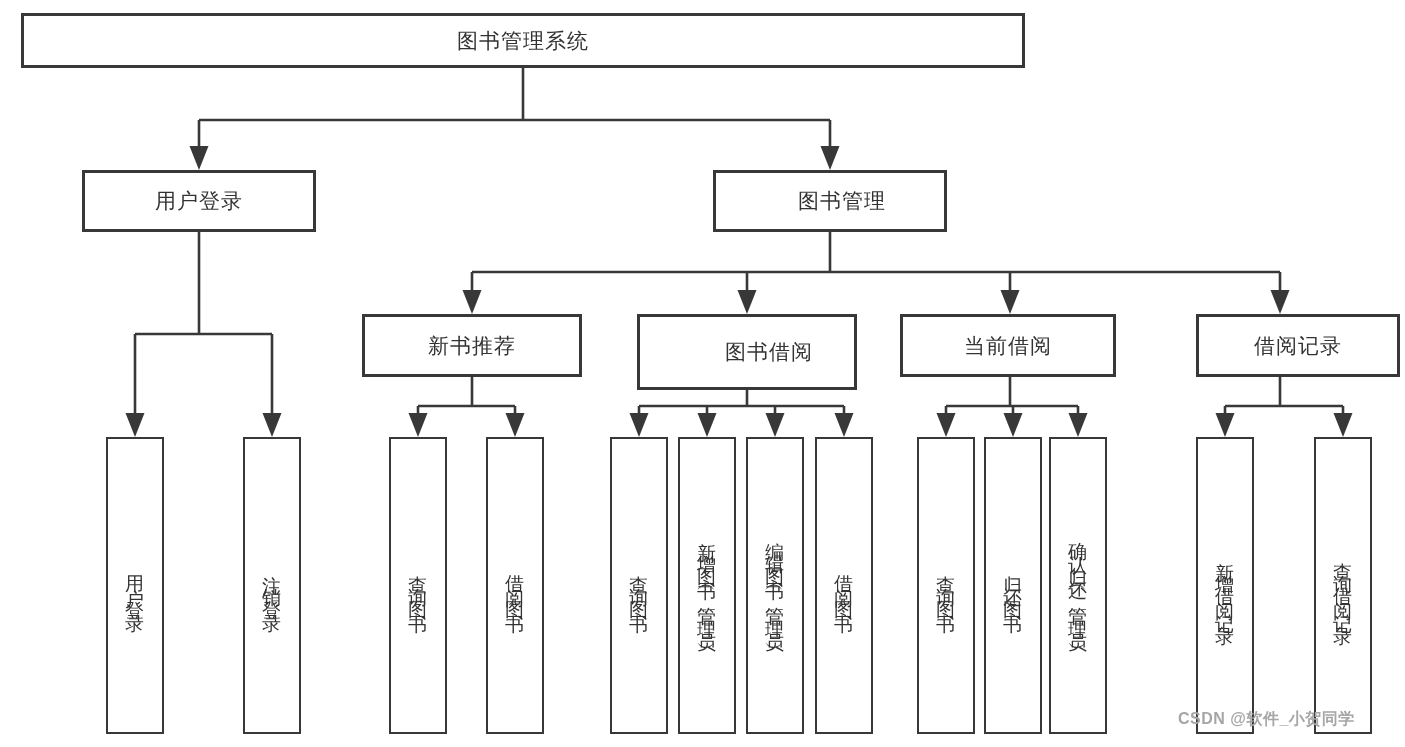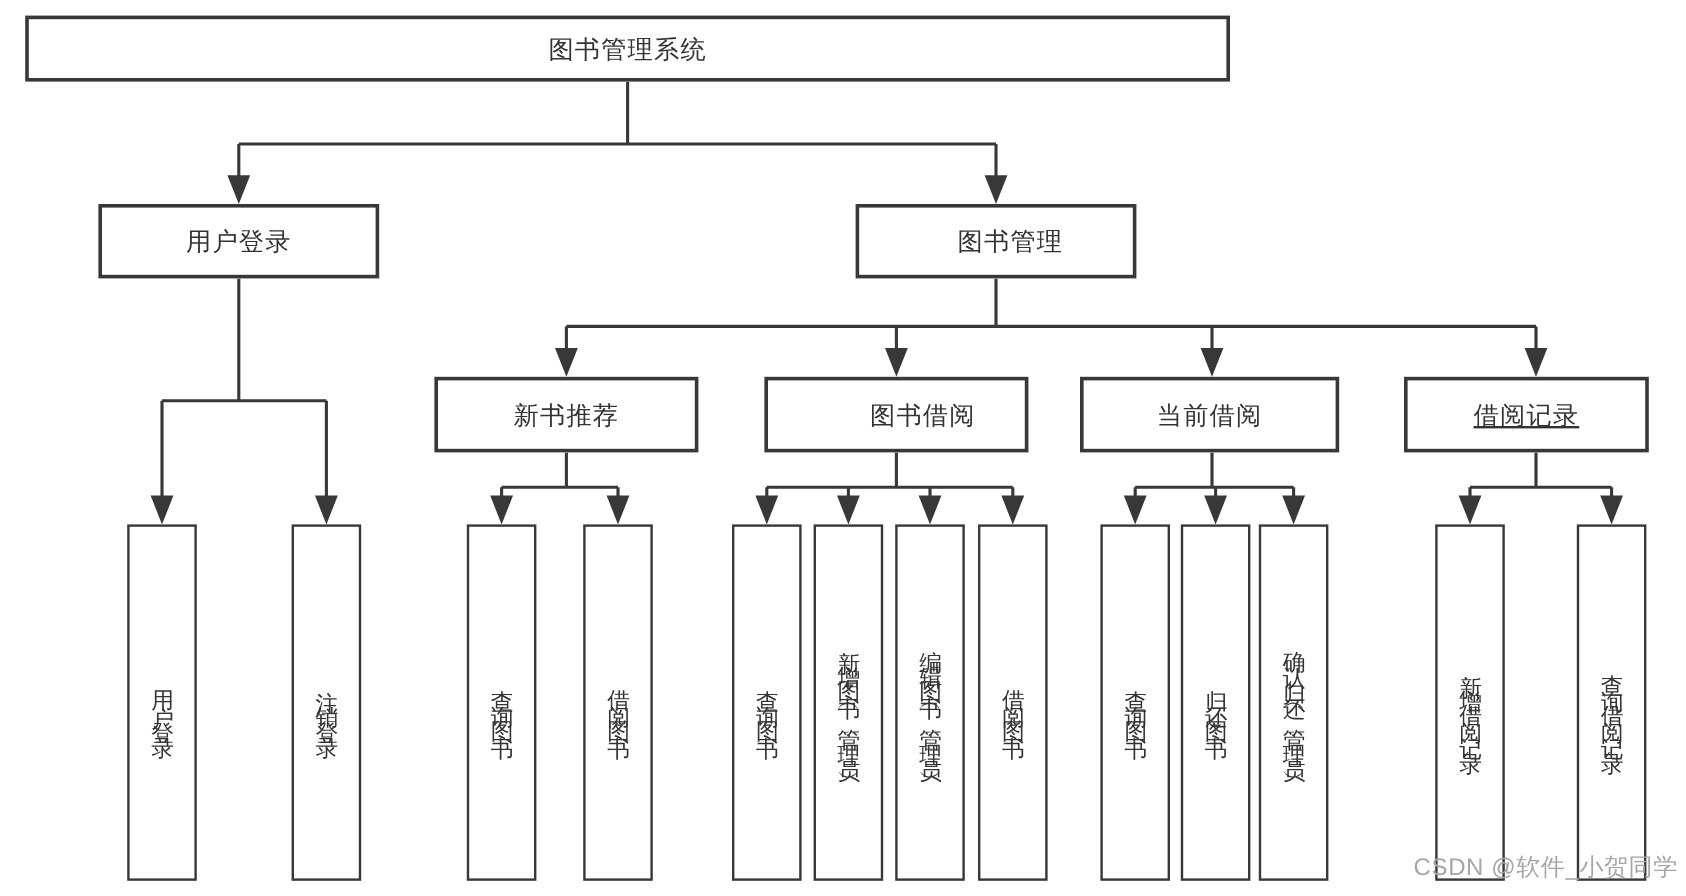--- a/index.html
+++ b/index.html
@@ -40,25 +40,26 @@
     writing-mode: vertical-lr;
     font-size: 19px;
     letter-spacing: 13px;
     line-height: 1;
     white-space: nowrap;
   }
   .watermark {
     position: absolute;
     left: 1178px;
     top: 709px;
-    font-size: 20px;
+    font-size: 16px;
     color: #a6a6a6;
     letter-spacing: 0.5px;
     white-space: nowrap;
     z-index: 2;
+    font-weight: bold;
   }
 </style>
 </head>
 <body>
 
 <div class="canvas">
 
   <svg class="connectors" viewBox="0 0 1405 747" xmlns="http://www.w3.org/2000/svg">
     <g stroke="#383838" stroke-width="2.6" fill="none">
 
@@ -103,27 +104,27 @@
   <div class="node" style="left:82px; top:170px; width:234px; height:62px;">
     <span class="hlabel">用户登录</span>
   </div>
   <div class="node" style="left:713px; top:170px; width:234px; height:62px;padding-left:24px;">
     <span class="hlabel">图书管理</span>
   </div>
 
   <div class="node" style="left:362px; top:314px; width:220px; height:63px;">
     <span class="hlabel">新书推荐</span>
   </div>
-  <div class="node" style="left:637px; top:314px; width:220px; height:63px;padding-left:44px;">
+  <div class="node" style="left:637px; top:314px; width:220px; height:76px;padding-left:44px;">
     <span class="hlabel">图书借阅</span>
   </div>
   <div class="node" style="left:900px; top:314px; width:216px; height:63px;">
     <span class="hlabel">当前借阅</span>
   </div>
-  <div class="node" style="left:1170px; top:314px; width:204px; height:63px;text-decoration:underline;">
+  <div class="node" style="left:1196px; top:314px; width:204px; height:63px;">
     <span class="hlabel">借阅记录</span>
   </div>
 
   <div class="node leaf" style="left:106px; top:437px; width:58px; height:297px;">
     <span class="vlabel">用户登录</span>
   </div>
   <div class="node leaf" style="left:243px; top:437px; width:58px; height:297px;">
     <span class="vlabel">注销登录</span>
   </div>
 

